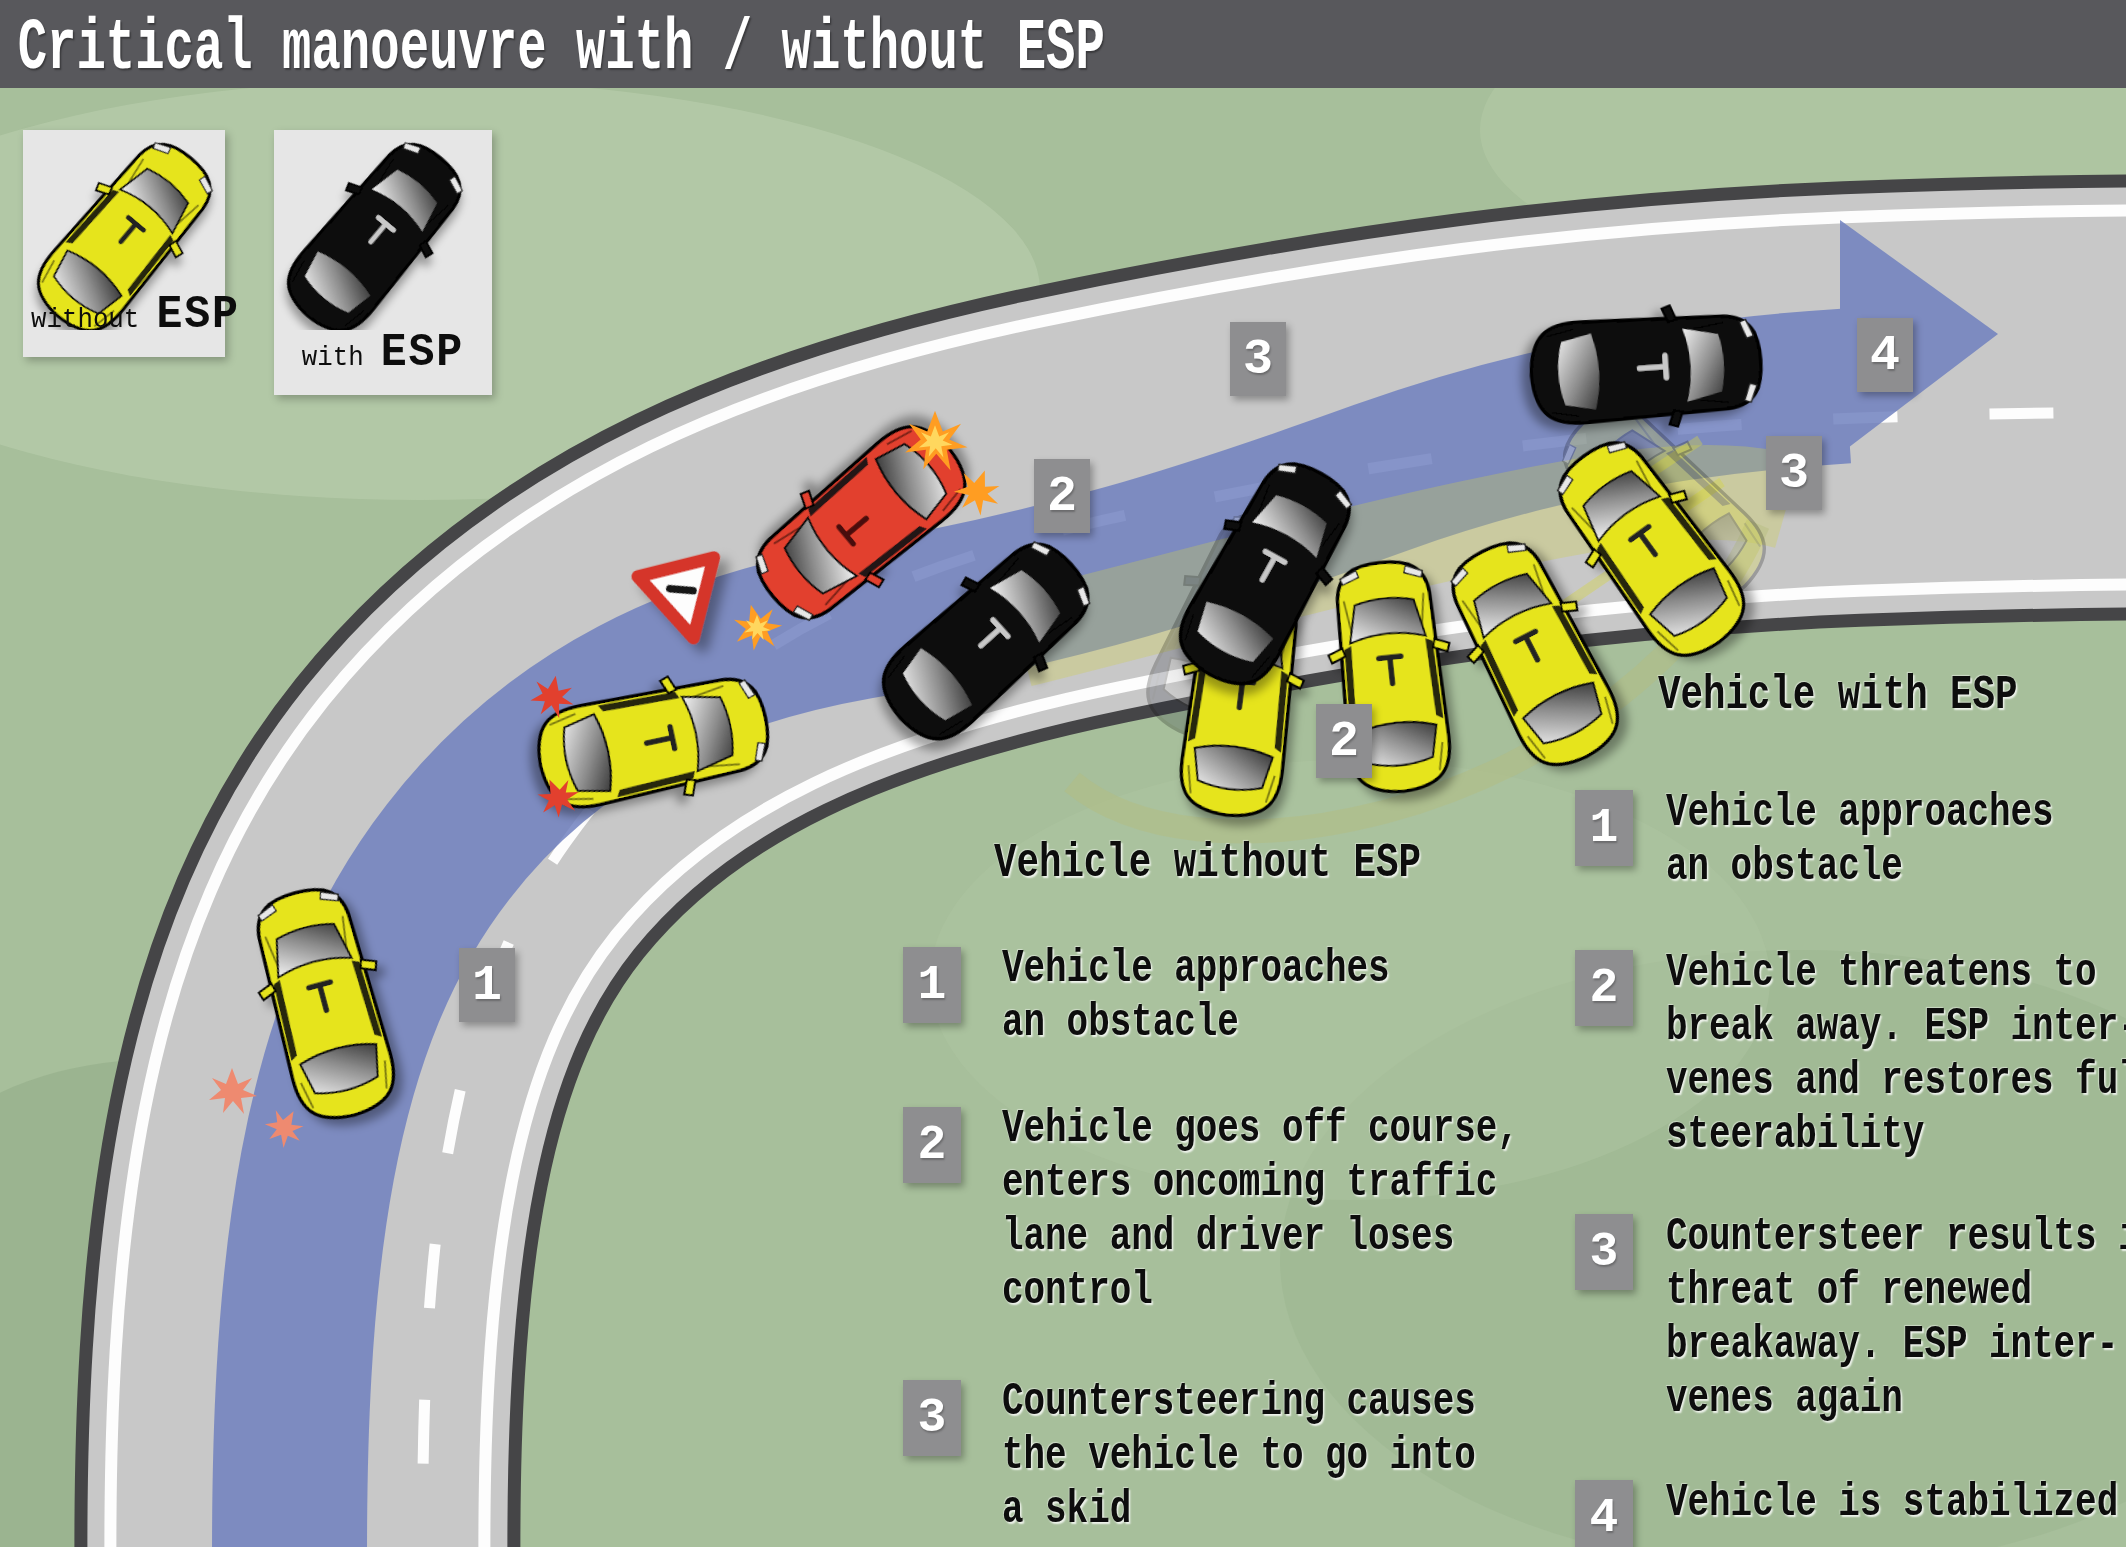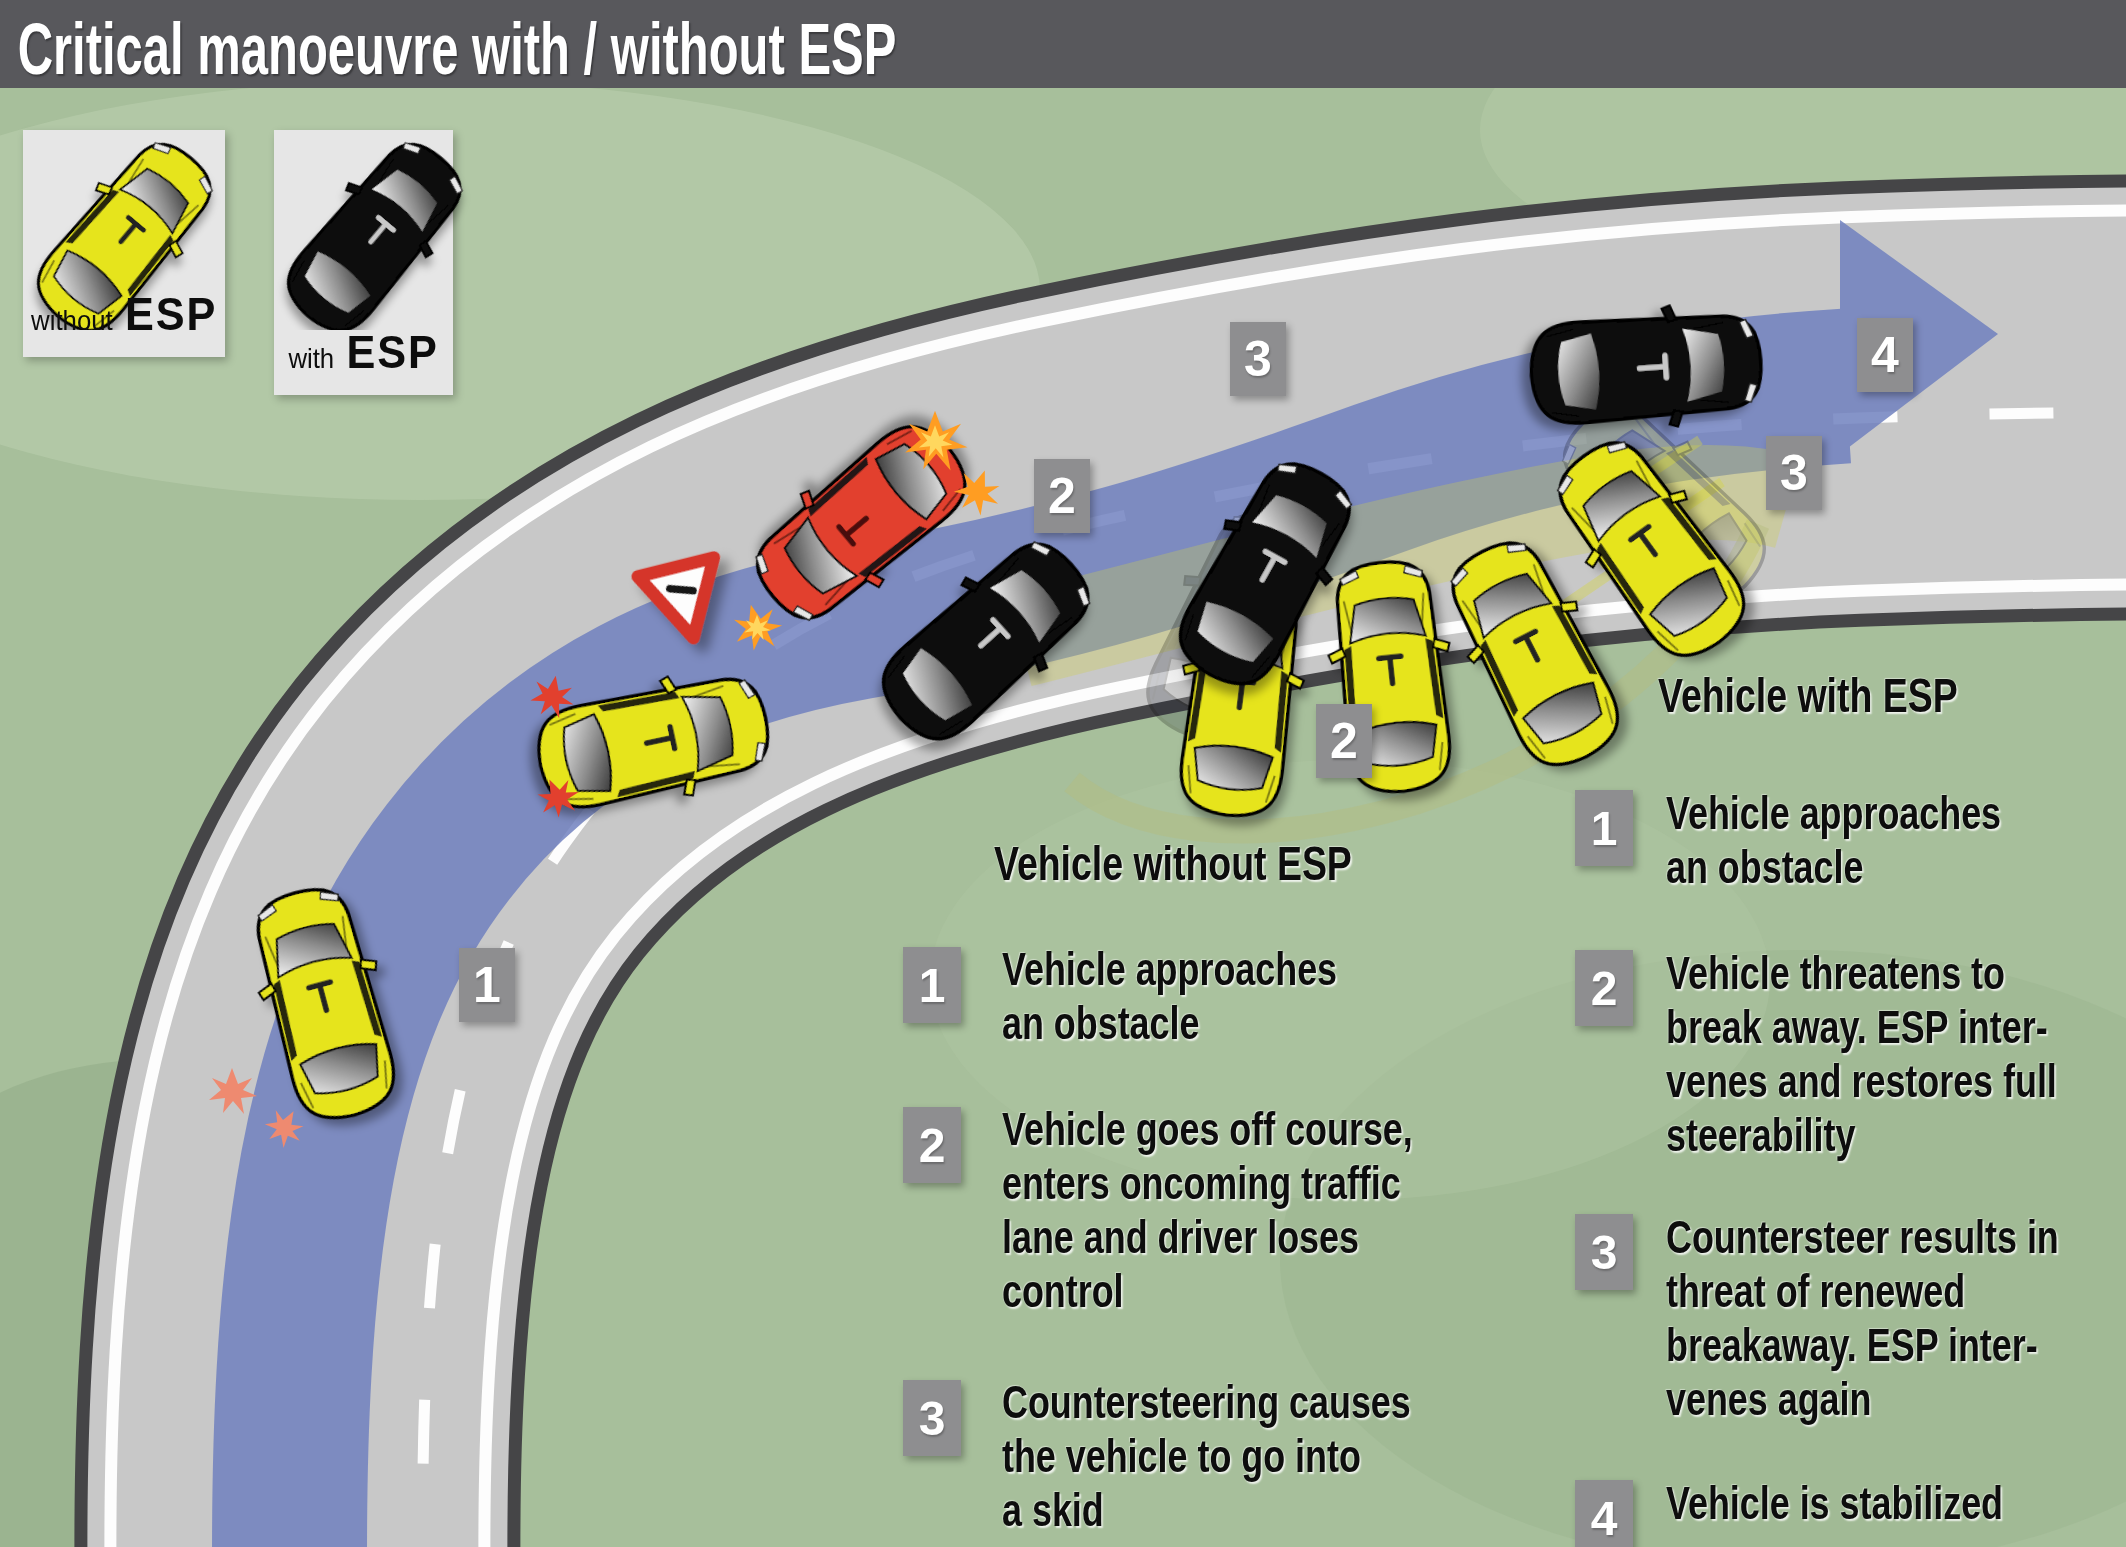--- a/index.html
+++ b/index.html
@@ -1,31 +1,31 @@
 <!DOCTYPE html>
 <html style="--title_bar: #58585c; --grass: #a7bf9b; --road: #c8c8c8; --road_edge: #454547; --lane_white: #fdfdfd; --path_blue: #6f80bf; --car_yellow: #e6e41e; --car_black: #0c0c0c; --car_red: #e2402e; --badge_gray: #8e8e90; --legend_bg: #e6e6e6; --skid_yellow: #cfcf4e;"><head>
 <meta charset="utf-8">
 <style>
   html,body{margin:0;padding:0;background:#777;}
   .stage{
     position:relative;width:2126px;height:1547px;overflow:hidden;
-    font-family:Liberation Sans, sans-serif;background:var(--grass,#a7bf9b);
+    font-family:Liberation Mono, monospace;background:var(--grass,#a7bf9b);
   }
   .scene{position:absolute;left:0;top:0;}
   
   .titlebar{position:absolute;left:0;top:0;width:2126px;height:88px;background:var(--title_bar,#58585c);}
   .titlebar h1{
     margin:0;padding:8px 0 0 26px;color:#fff;font-size:72px;font-weight:bold;white-space:nowrap;
     transform:scaleX(.68);transform-origin:left center;letter-spacing:0px;
     text-shadow:2px 2px 2px rgba(0,0,0,.35);
   }
   
   .legend{position:absolute;background:var(--legend_bg,#e6e6e6);box-shadow:3px 4px 8px rgba(0,0,0,.25);}
   .legend.one{left:23px;top:130px;width:202px;height:227px;}
-  .legend.two{left:274px;top:130px;width:179px;height:265px;}
+  .legend.two{left:274px;top:130px;width:218px;height:265px;}
   .legend svg{position:absolute;left:0;top:0;}
   .legend .caption{
     position:absolute;left:0;right:0;bottom:16px;text-align:center;color:#0d0d0d;white-space:nowrap;
     transform:scaleX(.92);transform-origin:center;
   }
   .cap-prefix{font-size:28px;}
   .cap-esp{font-size:47px;font-weight:bold;margin-left:9px;letter-spacing:2px;}
   
   .badge{
     position:absolute;background:var(--badge_gray,#8e8e90);color:#fff;font-weight:bold;

